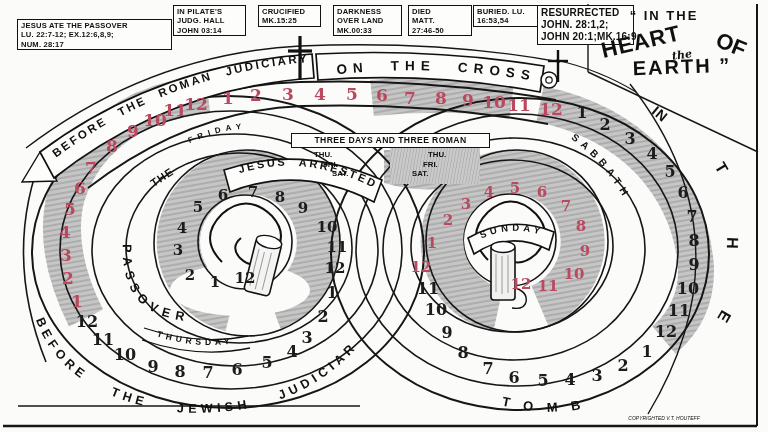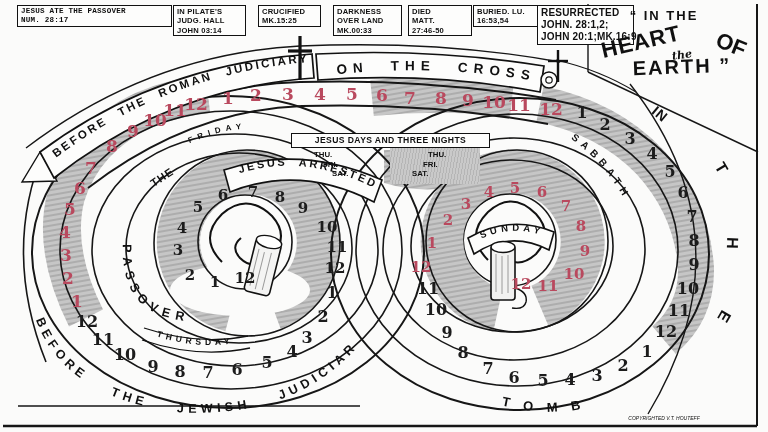--- a/index.html
+++ b/index.html
@@ -133,37 +133,38 @@
   <text font-size="11" letter-spacing="2.5" word-spacing="6"><textPath href="#p-jesus" startOffset="8">JESUS ARRESTED</textPath></text>
   <text font-size="12.5" letter-spacing="6"><textPath href="#p-passover" startOffset="4">PASSOVER</textPath></text>
   <text font-size="8.5" letter-spacing="4"><textPath href="#p-thursday" startOffset="10">THURSDAY</textPath></text>
   <text font-size="12.5" letter-spacing="4.5" word-spacing="22"><textPath href="#p-jewish" startOffset="6">BEFORE THE JEWISH JUDICIARY</textPath></text>
   <text font-size="10" letter-spacing="5"><textPath href="#p-sabbath" startOffset="8">SABBATH</textPath></text>
   <text font-size="9.5" letter-spacing="4"><textPath href="#p-sunday" startOffset="8">SUNDAY</textPath></text>
   <text font-size="13" letter-spacing="14"><textPath href="#p-tomb" startOffset="12">TOMB</textPath></text>
 </svg>
 
 <div id="td-wrap">
-  <div id="td-title">JESUS DAYS AND THREE NIGHTS</div>
+  <div id="td-title">THREE DAYS AND THREE ROMAN</div>
   <div id="td-cols">
     <div class="td-col" id="td-col-left">
           <div class="td-line" style="margin-left: 14px;">THU.</div>
           <div class="td-line" style="margin-left: 23px;">FRI.</div>
           <div class="td-line" style="margin-left: 32px;">SAT.</div>
         </div>
     <div class="td-col gray" id="td-col-right">
           <div class="td-line" style="margin-left: 38px;">THU.</div>
           <div class="td-line" style="margin-left: 33px;">FRI.</div>
           <div class="td-line" style="margin-left: 22px;">SAT.</div>
         </div>
   </div>
 </div>
 
-<div class="ref-box" style="left: 17px; top: 5px; width: 147px; font-family: Liberation Mono, monospace;">
+<div class="ref-box" style="left: 17px; top: 19px; width: 147px;">
       <div>JESUS ATE THE PASSOVER</div>
+      <div>LU. 22:7-12; EX.12:6,8,9;</div>
       <div>NUM. 28:17</div>
     </div>
     <div class="ref-box" style="left: 173px; top: 5px; width: 65px;">
       <div>IN PILATE'S</div>
       <div>JUDG. HALL</div>
       <div>JOHN 03:14</div>
     </div>
     <div class="ref-box" style="left: 258px; top: 5px; width: 55px;">
       <div>CRUCIFIED</div>
       <div>MK.15:25</div>

